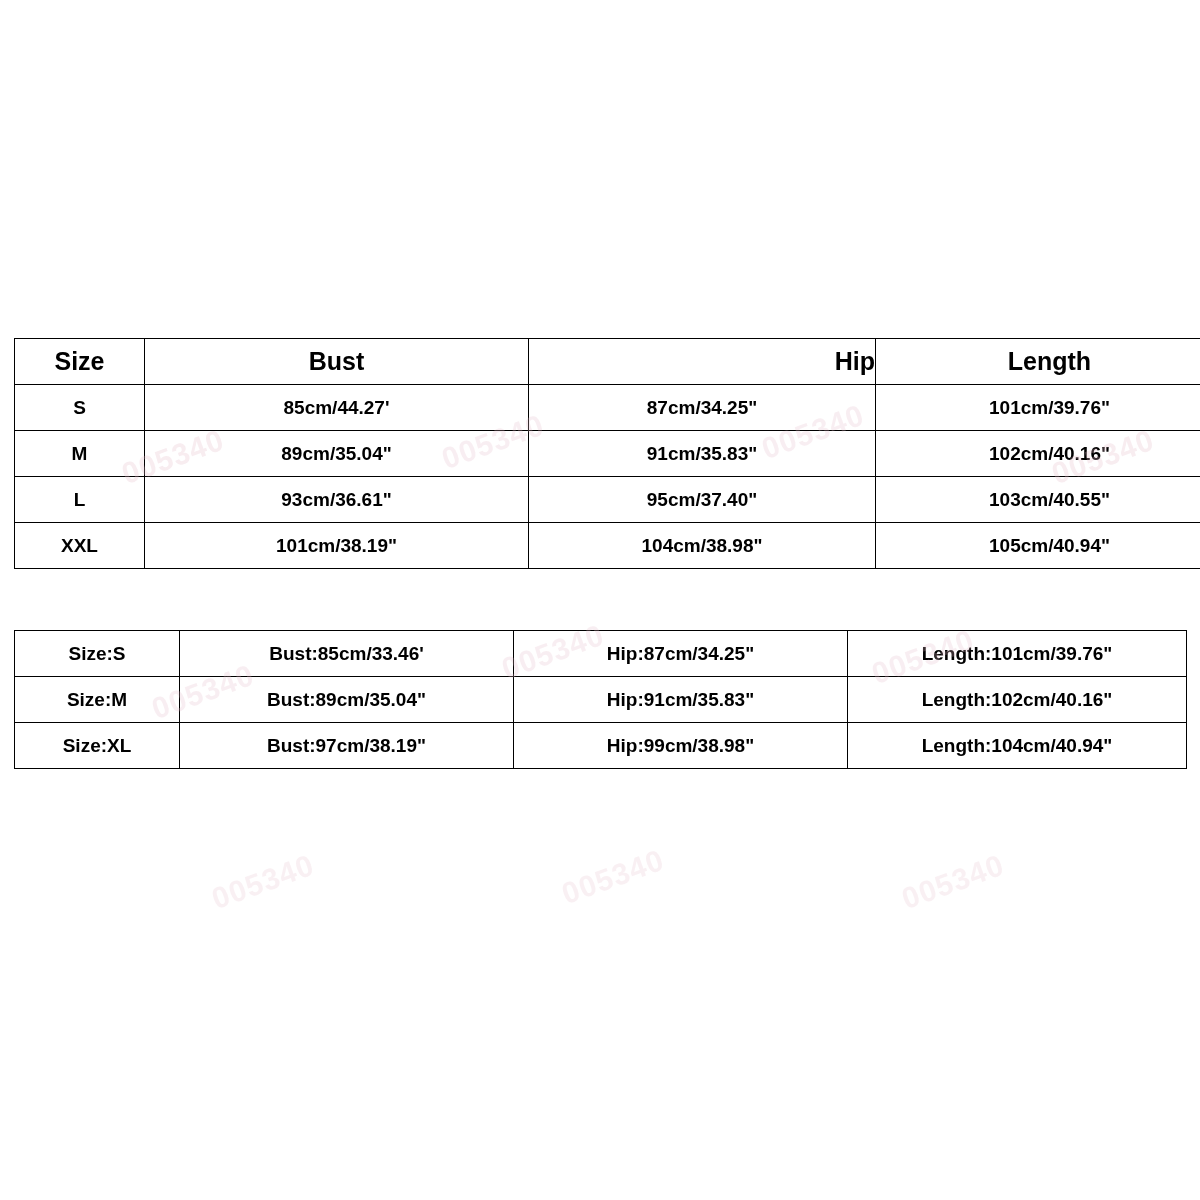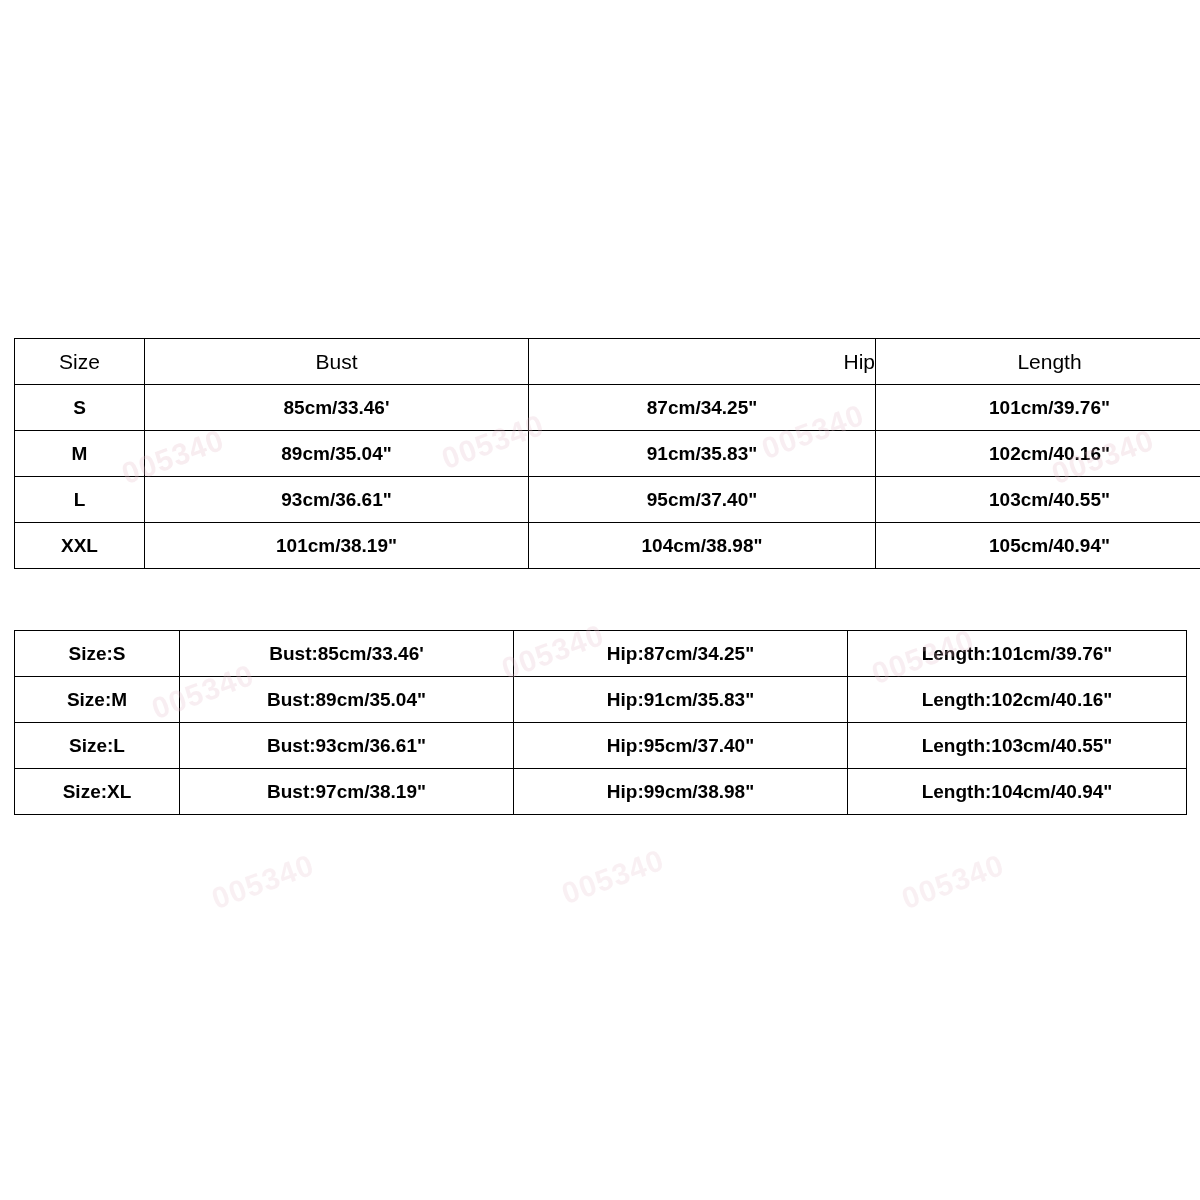--- a/index.html
+++ b/index.html
@@ -65,21 +65,21 @@
     padding: 0;
     background: transparent;
   }
 
   
   #table-one tr { height: 46px; }
   #table-one .c-size { width: 130px; }
   #table-one .c-bust { width: 384px; }
   #table-one .c-hip  { width: 347px; text-align: right; }
   #table-one .c-len  { width: 348px; }
-  #table-one th { font-size: 21px; font-weight: normal; margin-top: 34px; }
+  #table-one th { font-size: 25px; font-weight: bold; margin-top: 34px; }
 
   
   #table-two tr { height: 46px; }
   #table-two .c2-size { width: 165px; }
   #table-two .c2-bust { width: 334px; }
   #table-two .c2-hip  { width: 334px; }
   #table-two .c2-len  { width: 339px; }
   #table-two td { font-size: 19px; }
 </style>
 </head>
@@ -112,21 +112,21 @@
         <tr>
           <th class="c-size">Size</th>
           <th class="c-bust">Bust</th>
           <th class="c-hip">Hip</th>
           <th class="c-len">Length</th>
         </tr>
       </thead>
       <tbody>
         <tr>
           <td>S</td>
-          <td>85cm/33.46'</td>
+          <td>85cm/44.27'</td>
           <td>87cm/34.25"</td>
           <td>101cm/39.76"</td>
         </tr>
         <tr>
           <td>M</td>
           <td>89cm/35.04"</td>
           <td>91cm/35.83"</td>
           <td>102cm/40.16"</td>
         </tr>
         <tr>
@@ -160,26 +160,20 @@
           <td>Hip:87cm/34.25"</td>
           <td>Length:101cm/39.76"</td>
         </tr>
         <tr>
           <td>Size:M</td>
           <td>Bust:89cm/35.04"</td>
           <td>Hip:91cm/35.83"</td>
           <td>Length:102cm/40.16"</td>
         </tr>
         <tr>
-          <td>Size:L</td>
-          <td>Bust:93cm/36.61"</td>
-          <td>Hip:95cm/37.40"</td>
-          <td>Length:103cm/40.55"</td>
-        </tr>
-        <tr>
           <td>Size:XL</td>
           <td>Bust:97cm/38.19"</td>
           <td>Hip:99cm/38.98"</td>
           <td>Length:104cm/40.94"</td>
         </tr>
       </tbody>
     </table>
   </div>
 
 </div>

